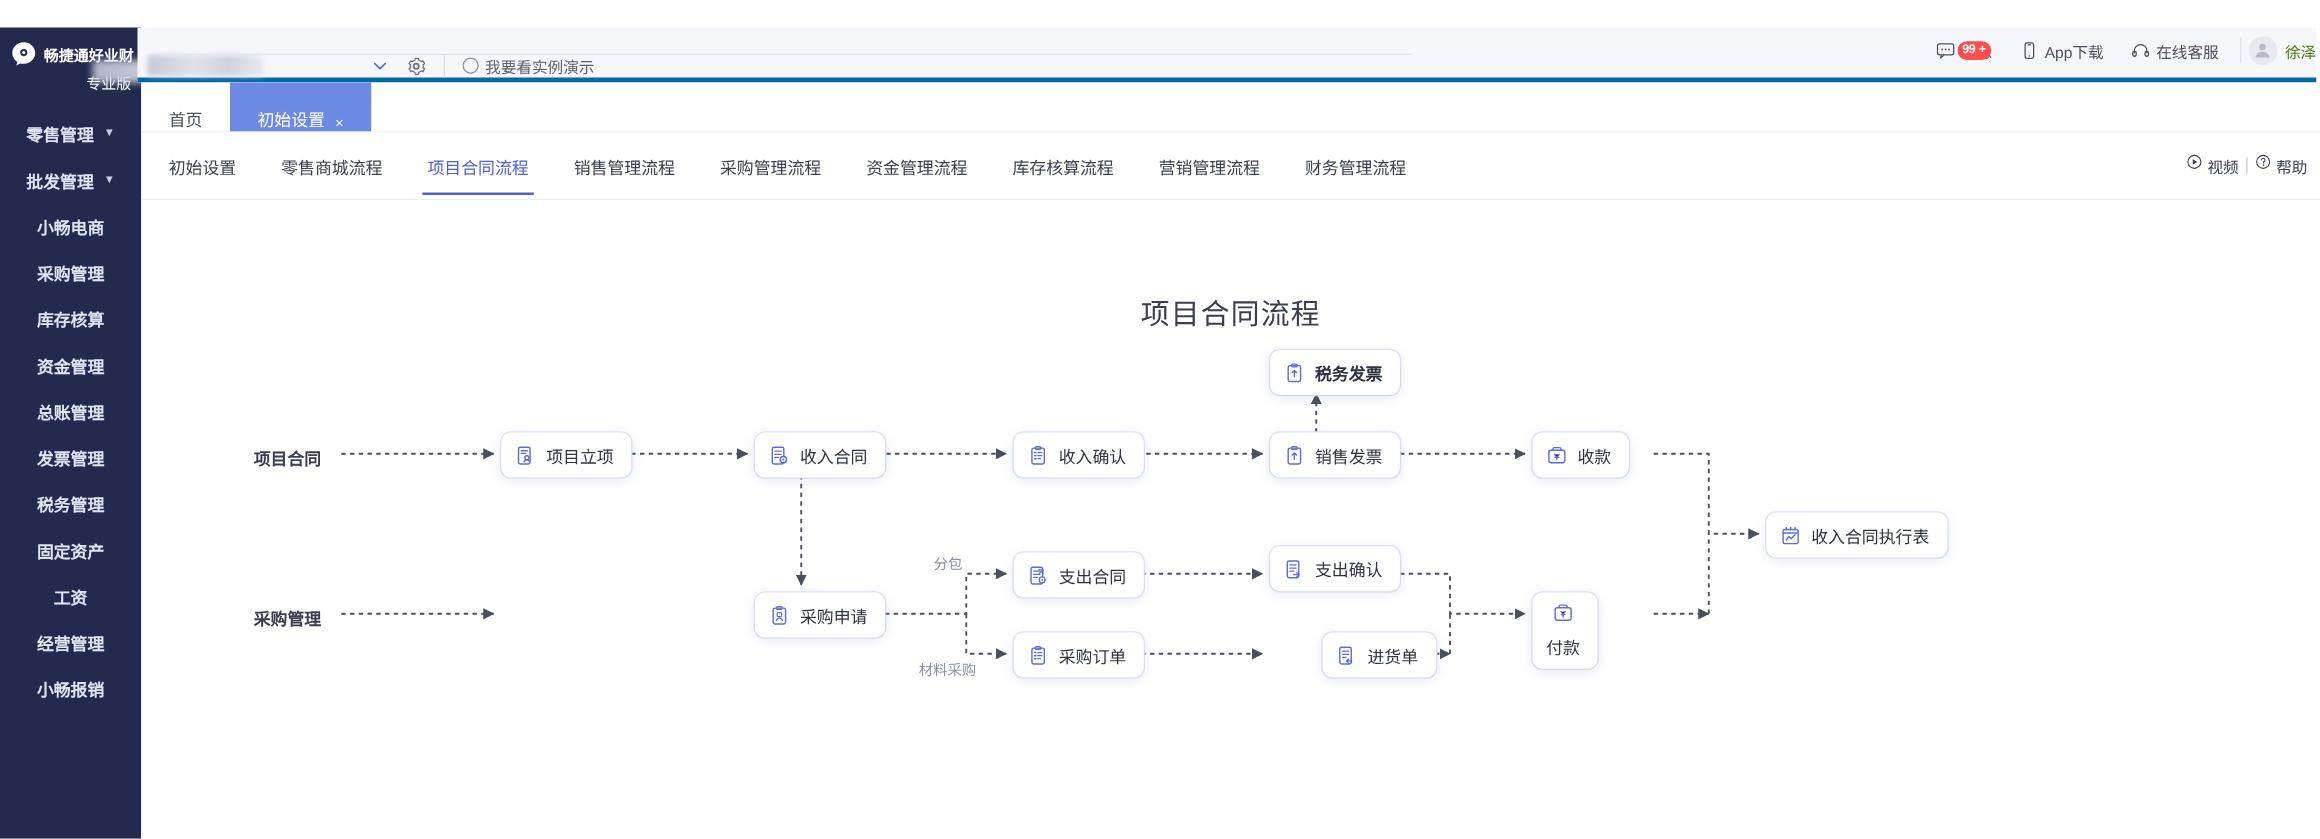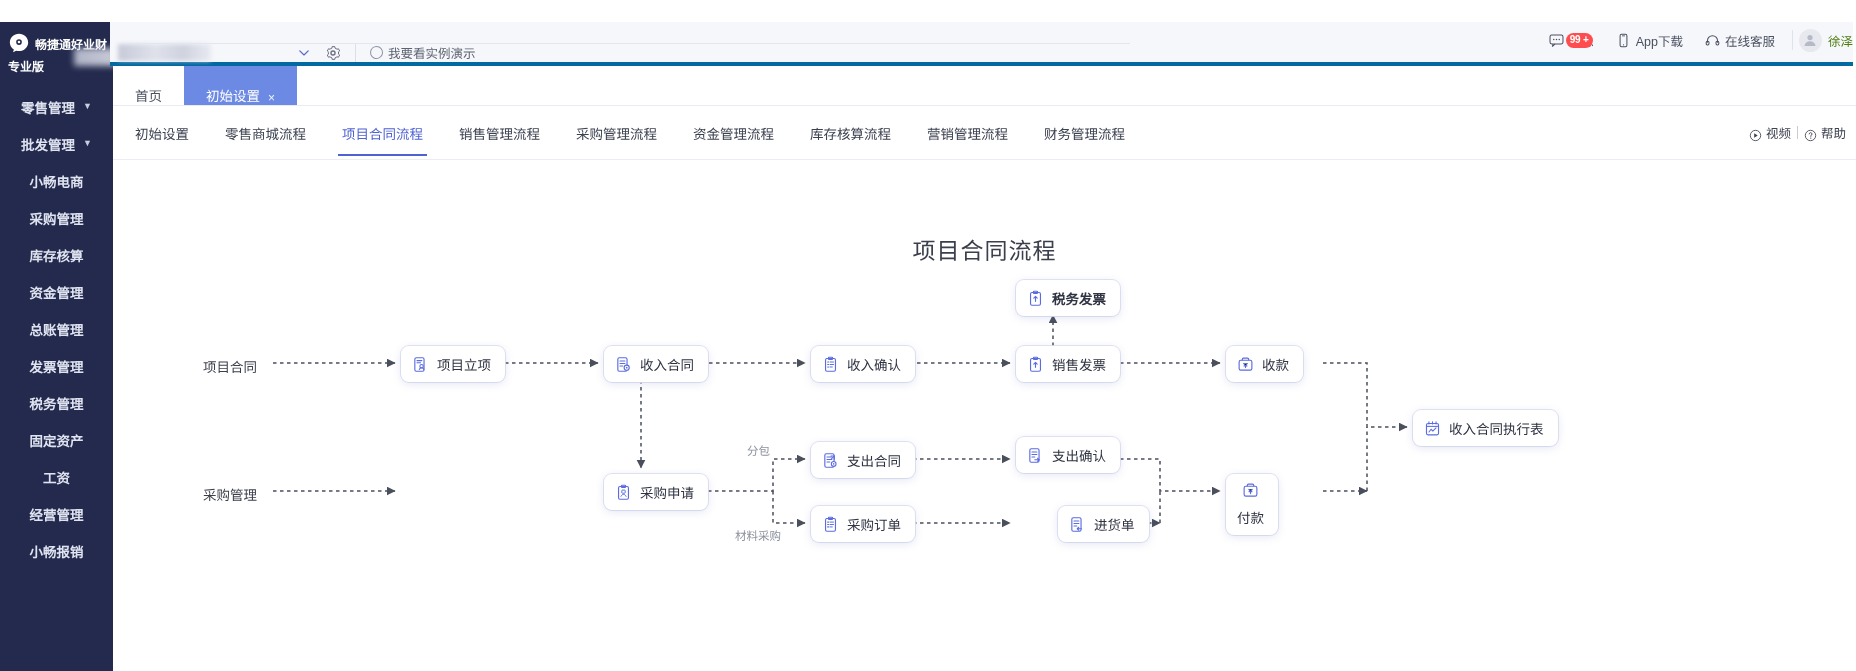--- a/index.html
+++ b/index.html
@@ -20,21 +20,21 @@
   }
   .brand { position:relative; height:62px; padding:10px 8px 0 8px; }
   .brand-row { display:flex; align-items:center; gap:5px; }
   .brand-mark {
     width:22px; height:22px; flex:0 0 22px; display:flex; align-items:center; justify-content:center;
   }
   .brand-name {
     font-size:12px; font-weight:700; color:#ffffff; letter-spacing:0px; white-space:nowrap;
   }
   .brand-edition {
-    margin-top:3px; font-size:12px; font-weight:700; color:#ffffff;
+    margin-top:3px; font-size:12px; font-weight:400; color:#ffffff;text-align:right;
   }
   .brand-blur {
     position:absolute; left:74px; top:26px; width:42px; height:18px;
     background:linear-gradient(90deg,#c9cddc,#e4e7f0);
     filter: blur(3px); opacity:.85;
   }
   .nav { margin-top:4px;font-weight:bold; }
   .nav-item {
     display:flex; align-items:center; justify-content:center;
     height:37px; font-size:13.5px; color:#dfe3f0; cursor:pointer;
@@ -117,21 +117,21 @@
   }
   .stab:first-child { margin-left:22px; }
   .stab.active { color:#4f63d2; font-weight:400; }
   .stab.active::after {
     content:""; position:absolute; left:-4px; right:-4px; bottom:4px; height:2px; background:#4f63d2;
   }
   .subtabs-right {
     margin-left:auto; display:flex; align-items:center; gap:0; padding-right:4px;
     font-size:12.5px; color:#3c4150; white-space:nowrap;
   }
-  .sr-item { display:flex; align-items:flex-end; gap:4px; cursor:pointer; padding:0 6px; }
+  .sr-item { display:flex; align-items:flex-start; gap:4px; cursor:pointer; padding:0 6px; }
   .sr-div { width:1px; height:13px; background:#c9ccd6; }
 
   
   .canvas {
     position:absolute; left:113px; top:160px; width:1743px; height:511px;
     background:#ffffff; overflow:hidden;
   }
   .flow-title {
     position:absolute; left:0; top:72px; width:1743px; text-align:center;
     font-size:23px; color:#3b3f4c; letter-spacing:1px;
@@ -139,21 +139,21 @@
   svg.wires { position:absolute; left:0; top:0; width:1743px; height:511px; }
 
   .node {
     position:absolute; display:flex; align-items:center; gap:8px;
     background:#ffffff; border-radius:8px; padding:8px 14px 8px 11px;
     box-shadow:0 2px 9px rgba(94,104,190,.17), 0 0 0 1px rgba(225,228,242,.9);
     font-size:13.5px; color:#2f3342; white-space:nowrap; cursor:pointer;
   }
   .node .ico { width:17px; height:17px; flex:0 0 17px; display:block; }
   .rowlabel {
-    position:absolute; font-size:13.5px; color:#3b3f4c; white-space:nowrap;
+    position:absolute; font-size:13.5px; color:#3b3f4c; white-space:nowrap;font-weight:bold;
   }
   .edgelabel {
     position:absolute; font-size:11.5px; color:#8c919e; white-space:nowrap;
   }
 </style>
 </head>
 <body>
 
 <div class="app">
 

